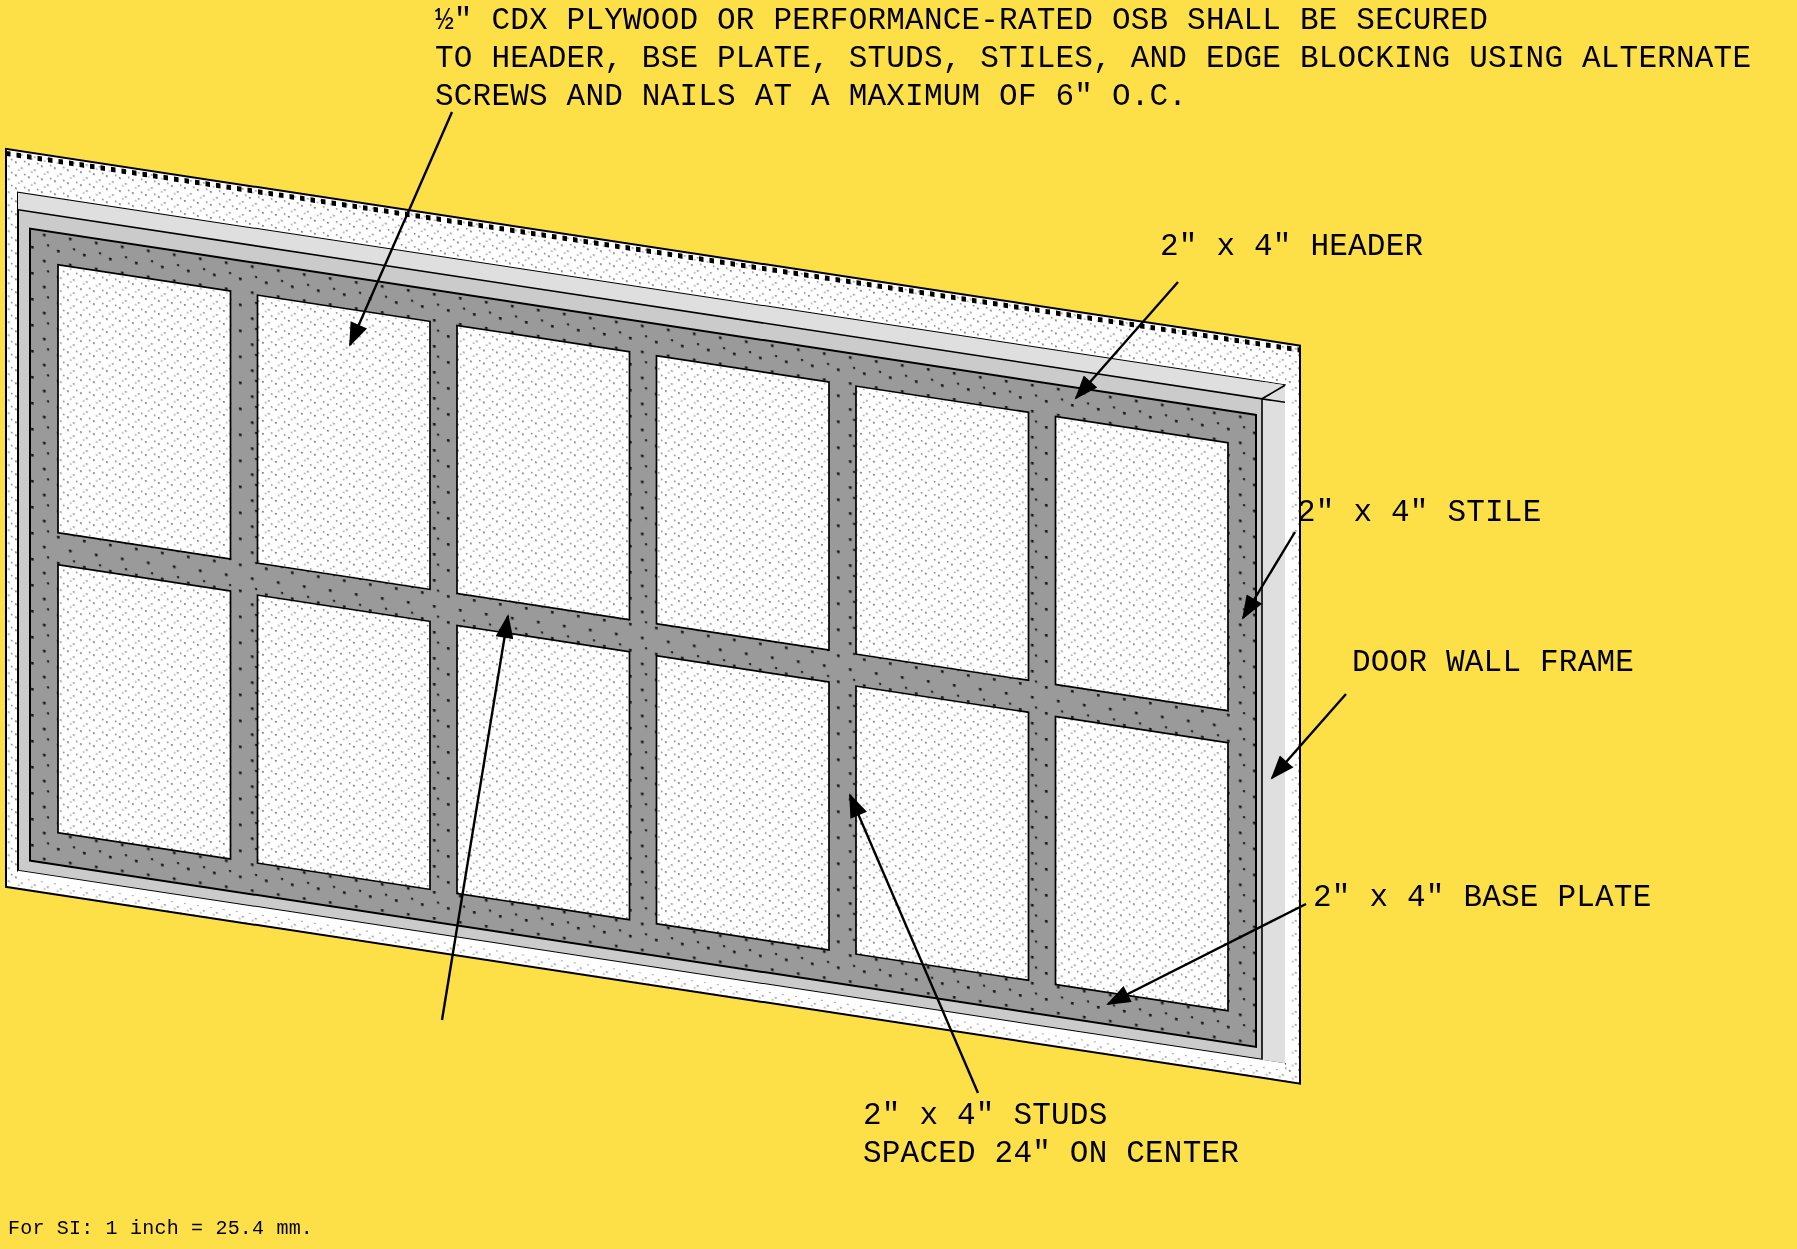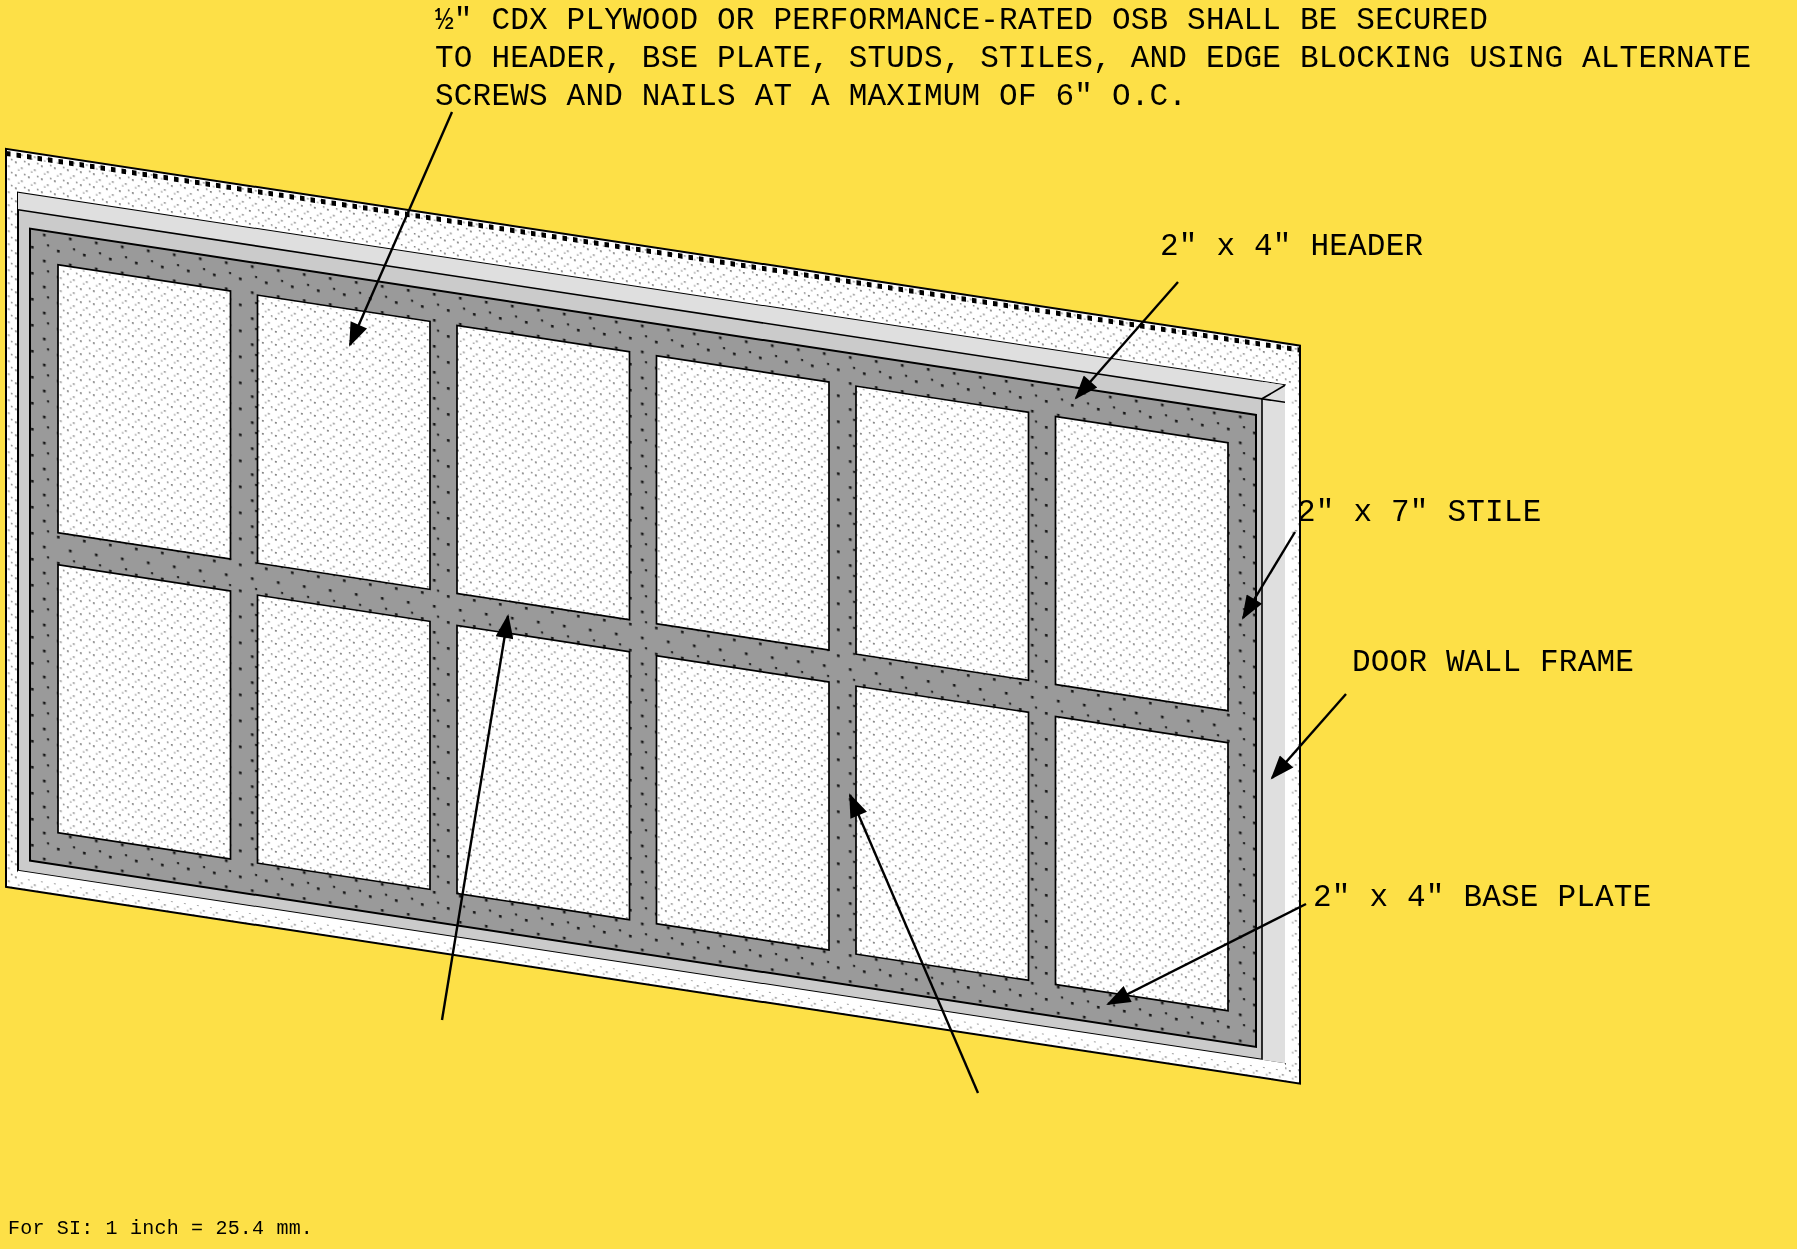--- a/index.html
+++ b/index.html
@@ -93,22 +93,24 @@
       <line x1="978" y1="1093" x2="850" y2="795" marker-end="url(#arrow)"></line>
     </g>
   </svg>
 
   <div class="lbl" style="left:435px; top:2px;">½″ CDX PLYWOOD OR PERFORMANCE-RATED OSB SHALL BE SECURED
 TO HEADER, BSE PLATE, STUDS, STILES, AND EDGE BLOCKING USING ALTERNATE
 SCREWS AND NAILS AT A MAXIMUM OF 6″ O.C.</div>
 
   <div class="lbl" style="left:1160px; top:228px;">2″ x 4″ HEADER</div>
 
-  <div class="lbl" style="left:1297px; top:494px;">2″ x 7″ STILE</div>
+  <div class="lbl" style="left:1297px; top:494px;">2″ x 4″ STILE</div>
 
   <div class="lbl" style="left:1352px; top:644px;">DOOR WALL FRAME</div>
 
   <div class="lbl" style="left:1313px; top:879px;">2″ x 4″ BASE PLATE</div>
 
 
+  <div class="lbl" style="left:863px; top:1097px;">2″ x 4″ STUDS
+SPACED 24″ ON CENTER</div>
 
   <div class="lbl small" style="left:8px; top:1215px;">For SI: 1 inch = 25.4 mm.</div>
 </div>
 
 </body></html>

